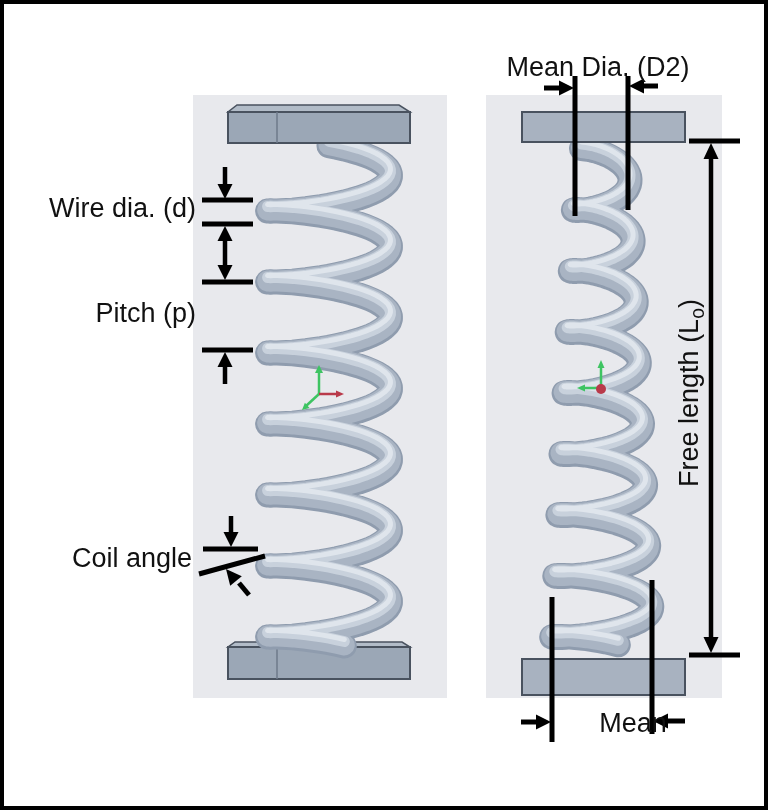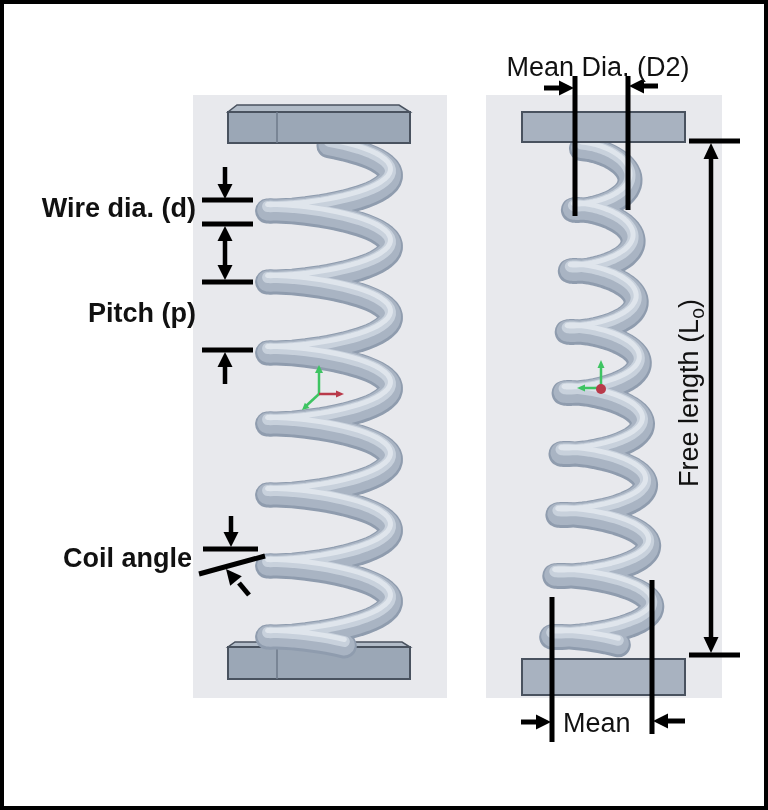--- a/index.html
+++ b/index.html
@@ -6,28 +6,28 @@
   .frame{position:relative;width:768px;height:810px;background:var(--background);overflow:hidden;
          font-family:"Liberation Sans", sans-serif;}
   .frame-border{position:absolute;left:0;top:0;right:0;bottom:0;border:4px solid var(--frame);
                 box-sizing:border-box;z-index:40;pointer-events:none;}
   .panel{position:absolute;background:var(--panel_bg);z-index:1;}
   .panel.left{left:193px;top:95px;width:254px;height:603px;}
   .panel.right{left:486px;top:95px;width:236px;height:603px;}
   svg.scene{position:absolute;left:0;top:0;z-index:5;}
   .lbl{position:absolute;z-index:20;color:var(--text_color);font-size:27px;line-height:1.2;
        white-space:nowrap;}
-  .lbl.right-align{text-align:right;font-weight:bold;}
+  .lbl.right-align{text-align:right;}
   #lbl-wire{left:26px;top:192px;width:170px;}
   #lbl-pitch{left:26px;top:297px;width:170px;}
   #lbl-coil{left:22px;top:542px;width:170px;}
   #lbl-d2{left:492px;top:40px;width:212px;text-align:center;margin-top:11px;}
   #lbl-fl{left:577px;top:377px;width:224px;height:32px;text-align:center;
           transform:rotate(-90deg);transform-origin:center center;}
-  #lbl-d1{left:563px;top:706px;width:140px;line-height:35px;}
+  #lbl-d1{left:563px;top:706px;width:140px;line-height:35px;text-align:center;}
   sub{font-size:0.72em;}
   .dim-stroke{stroke:var(--dim);fill:none;}
   .dim-fill{fill:var(--dim);stroke:none;}
 </style>
 </head>
 <body>
 
 <div class="frame">
 
   <div class="panel left"></div>

